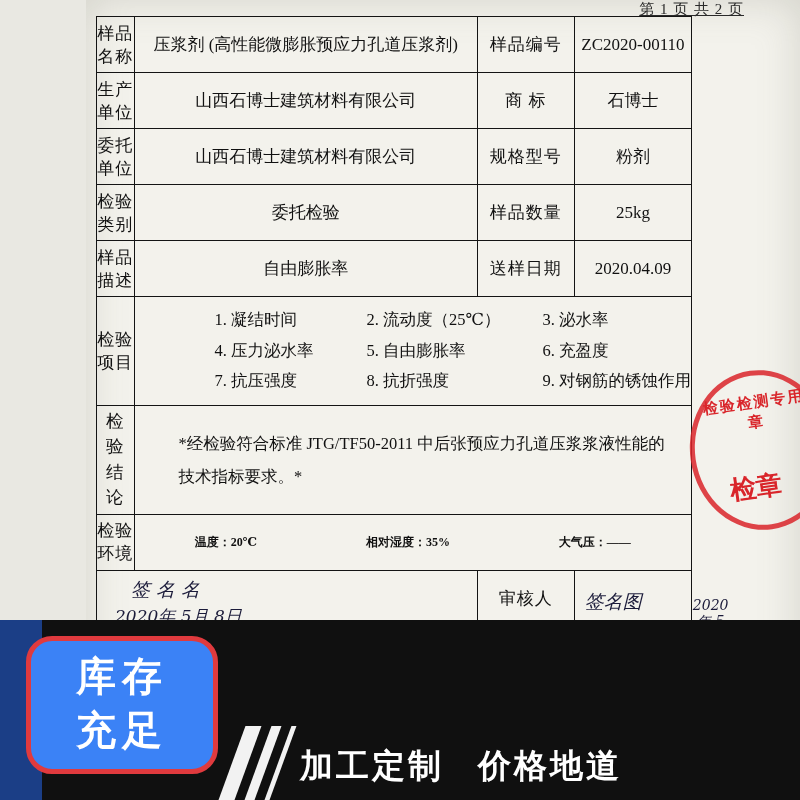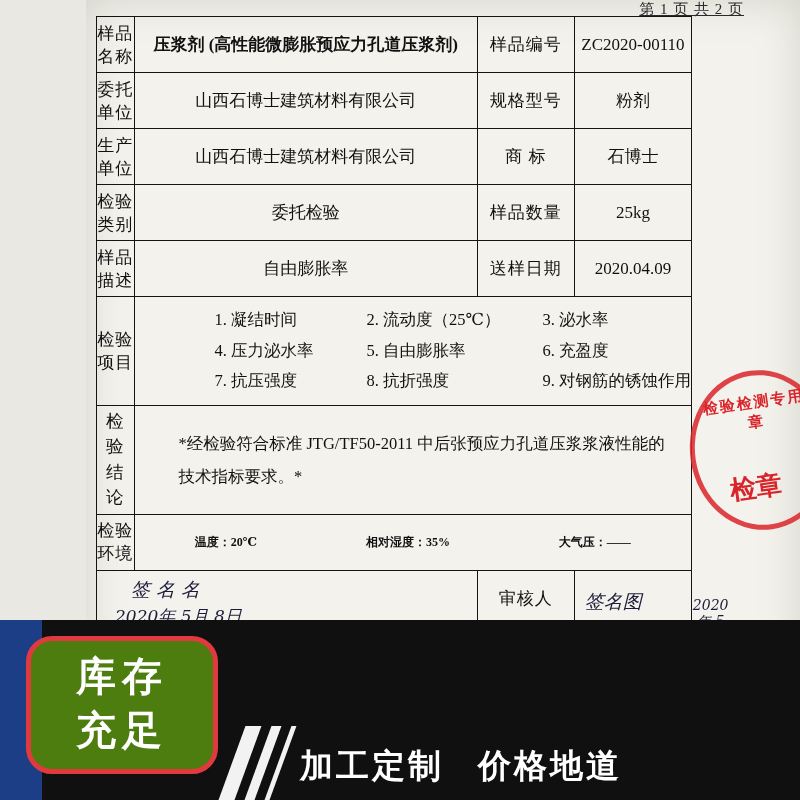--- a/index.html
+++ b/index.html
@@ -33,21 +33,21 @@
     border:1.6px solid #141414;
     padding:0;
     font-size:17px;
     vertical-align:middle;
     text-align:center;
     height:55px;
   }
   td.lbl{width:96px;letter-spacing:1px;font-size:17.5px;}
   td.lbl2{width:96px;letter-spacing:1px;font-size:17.5px;}
   td.val{font-size:16.5px;}
-  td.small{font-size:15.5px;font-weight:bold;}
+  td.small{font-size:15.5px;}
   .itemsbox{
     text-align:left;padding:8px 0 8px 54px;line-height:1.85;font-size:16.5px;margin-left:26px;
   }
   .itemsbox .row{white-space:nowrap;}
   .itemsbox .c1{display:inline-block;width:152px;}
   .itemsbox .c2{display:inline-block;width:176px;}
   .concl{
     text-align:left;padding:10px 14px 10px 44px;line-height:2.0;font-size:16.5px;
   }
   .vert{
@@ -94,21 +94,21 @@
     position:absolute;left:0;top:620px;width:800px;height:180px;
     background:#101010;
   }
   #bluebar{
     position:absolute;left:0;top:620px;width:42px;height:180px;
     background:#1b3e86;
   }
   #badge{
     position:absolute;left:26px;top:636px;width:182px;height:128px;
     border:5px solid #e03a3e;border-radius:26px;
-    background:#4d7c0f;
+    background:#3b82f6;
   }
   #badge .t1,#badge .t2{
     position:absolute;left:0;width:182px;text-align:center;color:#fff;
     font-family:"Liberation Sans","DejaVu Sans",sans-serif;
     font-weight:bold;font-size:40px;letter-spacing:6px;
   }
   #badge .t1{top:8px;}
   #badge .t2{top:62px;}
   #slogan{
     position:absolute;left:300px;top:744px;width:480px;
@@ -132,30 +132,30 @@
 
   <table class="cert">
     <tbody>
         <tr>
       <td class="lbl">样品名称</td>
       <td class="val small">压浆剂 (高性能微膨胀预应力孔道压浆剂)</td>
       <td class="lbl2">样品编号</td>
       <td class="val">ZC2020-00110</td>
     </tr>
     <tr>
+      <td class="lbl">生产单位</td>
+      <td class="val">山西石博士建筑材料有限公司</td>
+      <td class="lbl2">商    标</td>
+      <td class="val">石博士</td>
+    </tr>
+    <tr>
       <td class="lbl">委托单位</td>
       <td class="val">山西石博士建筑材料有限公司</td>
       <td class="lbl2">规格型号</td>
       <td class="val">粉剂</td>
-    </tr>
-    <tr>
-      <td class="lbl">生产单位</td>
-      <td class="val">山西石博士建筑材料有限公司</td>
-      <td class="lbl2">商    标</td>
-      <td class="val">石博士</td>
     </tr>
     <tr>
       <td class="lbl">检验类别</td>
       <td class="val">委托检验</td>
       <td class="lbl2">样品数量</td>
       <td class="val">25kg</td>
     </tr>
     <tr>
       <td class="lbl">样品描述</td>
       <td class="val">自由膨胀率</td>

